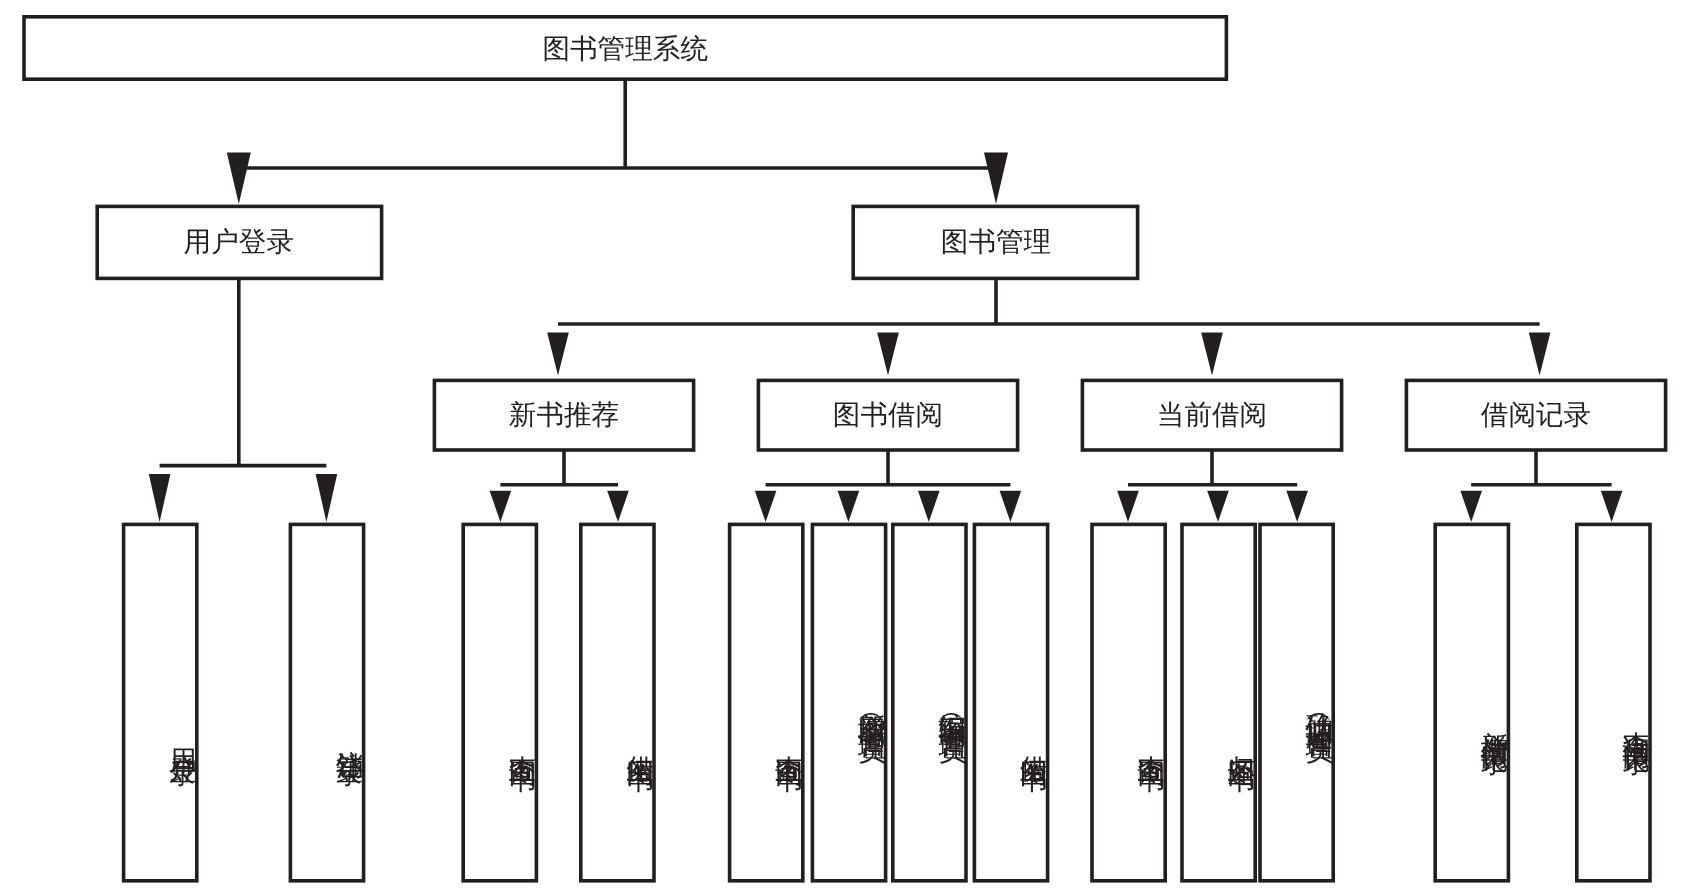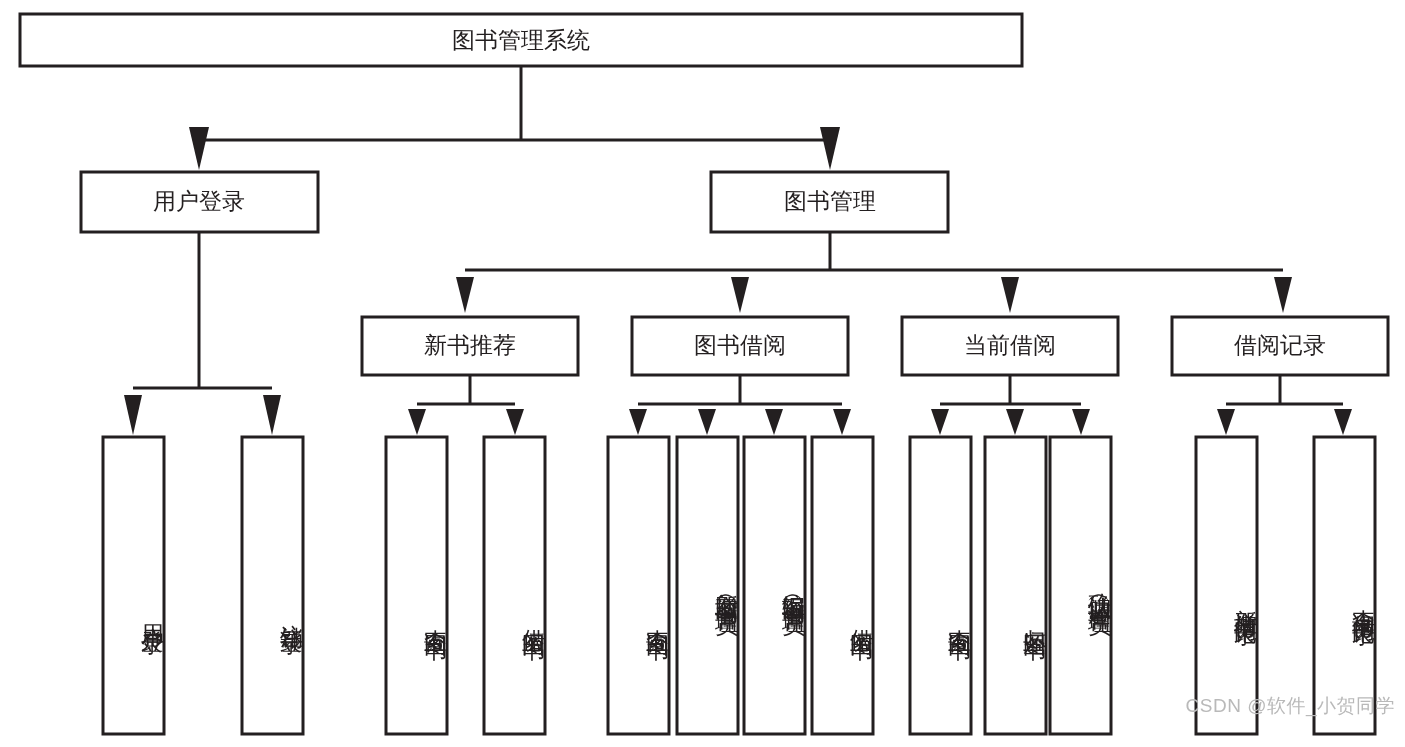--- a/index.html
+++ b/index.html
@@ -194,15 +194,14 @@
   <div class="node-label-v" style="left:608px; top:500px; width:61px; height:234px;">查询图书</div>
   <div class="node-label-v" style="left:677px; top:443px; width:61px; height:291px;">新增图书（管理员）</div>
   <div class="node-label-v" style="left:744px; top:443px; width:61px; height:291px;">编辑图书（管理员）</div>
   <div class="node-label-v" style="left:812px; top:500px; width:61px; height:234px;">借阅图书</div>
   <div class="node-label-v" style="left:910px; top:500px; width:61px; height:234px;">查询图书</div>
   <div class="node-label-v" style="left:985px; top:500px; width:61px; height:234px;">归还图书</div>
   <div class="node-label-v" style="left:1050px; top:443px; width:61px; height:291px;">确认归还（管理员）</div>
   <div class="node-label-v" style="left:1196px; top:466px; width:61px; height:268px;">新增借阅记录</div>
   <div class="node-label-v" style="left:1314px; top:466px; width:61px; height:268px;">查询借阅记录</div>
 
-  <div class="watermark">CSDN @软件_小贺同学</div>
 
 </div>
 
 </body></html>

